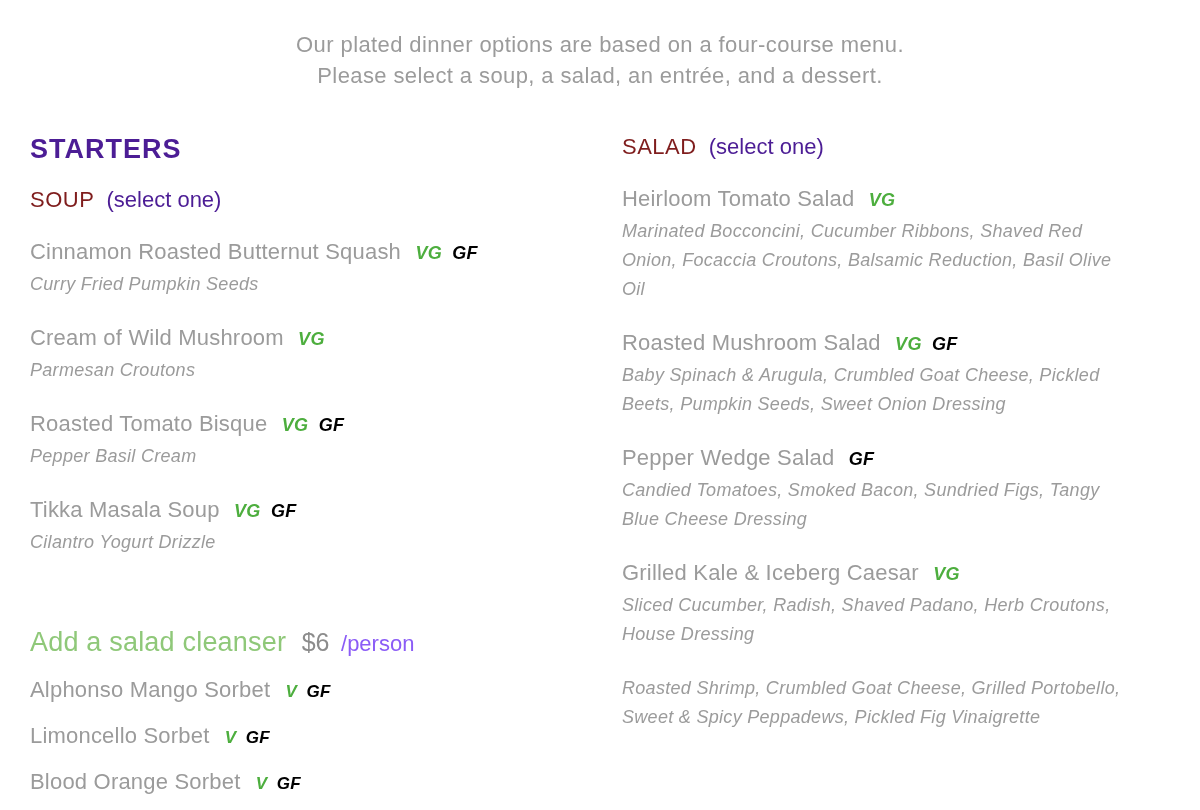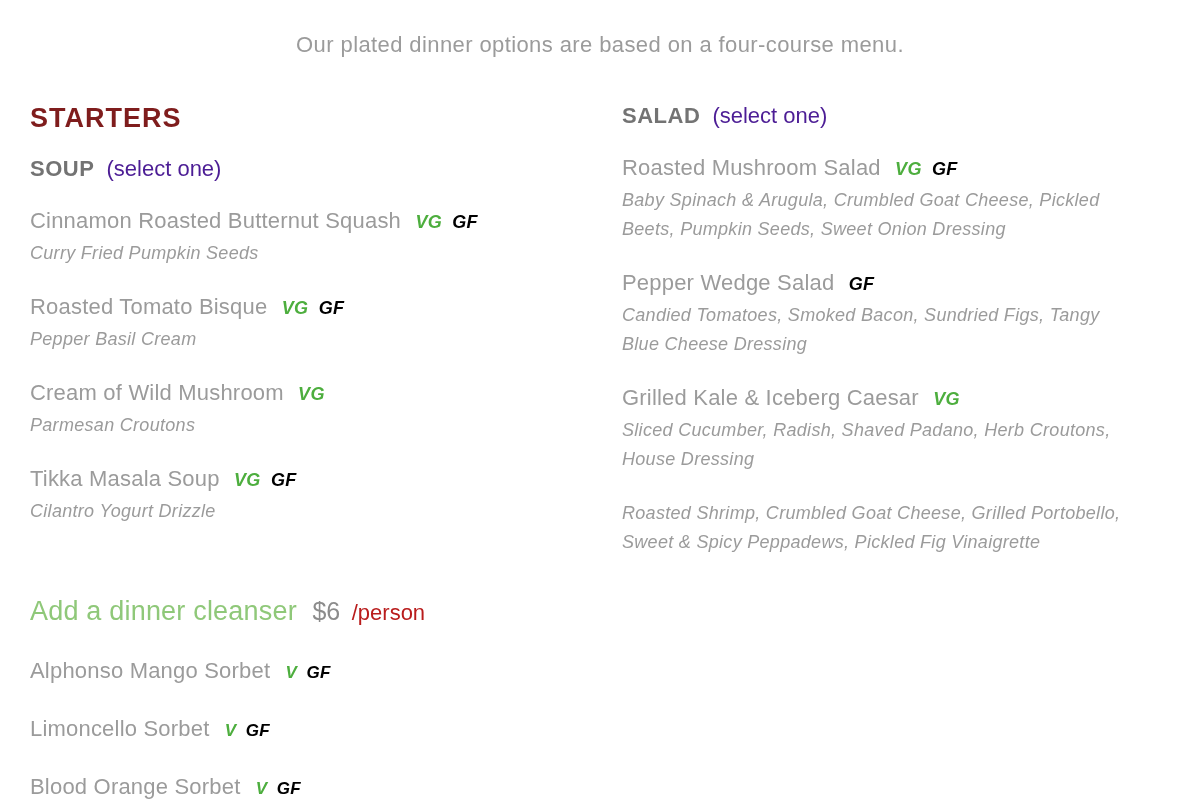--- a/index.html
+++ b/index.html
@@ -32,30 +32,30 @@
   }
   .col-left  { width: 562px; }
   .col-right { width: 508px; margin-left: 30px; }
 
   .starters-title {
     margin-top: 43px;
     font-size: 27px;
     line-height: 31px;
     font-weight: 700;
     letter-spacing: 1px;
-    color: #7f1d1d;
+    color: #4c1d95;
   }
   .section-label {
     margin-top: 22px;
     font-size: 22px;
     line-height: 26px;
   }
   .section-label .label-bold {
-    font-weight: 700;
-    color: #737373;
+    font-weight: 400;
+    color: #7f1d1d;
     letter-spacing: 0.5px;
   }
   .section-label .select-note {
     color: #4c1d95;
     margin-left: 6px;
   }
   .col-right .section-label { margin-top: 43px; }
 
   .item { margin-top: 25px; }
   .item:first-of-type { margin-top: 20px; }
@@ -86,34 +86,35 @@
   .tag-green  { color: #4dae3e; }
   .tag-orange { color: #000000; }
 
   .cleanser-heading {
     margin-top: 69px;
     font-size: 27px;
     line-height: 32px;
   }
   .cleanser-title { color: #8fc879; letter-spacing: 0.2px; }
   .cleanser-price { color: #8c8c8c; font-size: 25px; margin-left: 8px; }
-  .cleanser-unit  { color: #b91c1c; font-size: 22px; margin-left: 4px; }
-
-  .sorbet { margin-top: 28px; }
+  .cleanser-unit  { color: #8b5cf6; font-size: 22px; margin-left: 4px; }
+
+  .sorbet { margin-top: 16px; }
   .sorbet .item-name { line-height: 28px; }
   .sorbet .tag { font-size: 17px; margin-left: 9px; }
   .sorbet .tag + .tag { margin-left: 3px; }
 </style>
 </head>
 <body>
 
 <div class="page">
 
   <div class="intro">
     <div>Our plated dinner options are based on a four-course menu.</div>
+    <div>Please select a soup, a salad, an entrée, and a dessert.</div>
   </div>
 
   <div class="columns">
 
     <div class="col-left">
 
       <div class="starters-title">STARTERS</div>
 
       <div class="section-label">
         <span class="label-bold">SOUP</span>
@@ -124,46 +125,46 @@
         <div class="item-name">
           <span>Cinnamon Roasted Butternut Squash</span>
           <span class="tag tag-green">VG</span>
           <span class="tag tag-orange">GF</span>
         </div>
         <div class="item-desc">Curry Fried Pumpkin Seeds</div>
       </div>
 
       <div class="item">
         <div class="item-name">
+          <span>Cream of Wild Mushroom</span>
+          <span class="tag tag-green">VG</span>
+        </div>
+        <div class="item-desc">Parmesan Croutons</div>
+      </div>
+
+      <div class="item">
+        <div class="item-name">
           <span>Roasted Tomato Bisque</span>
           <span class="tag tag-green">VG</span>
           <span class="tag tag-orange">GF</span>
         </div>
         <div class="item-desc">Pepper Basil Cream</div>
       </div>
 
       <div class="item">
         <div class="item-name">
-          <span>Cream of Wild Mushroom</span>
-          <span class="tag tag-green">VG</span>
-        </div>
-        <div class="item-desc">Parmesan Croutons</div>
-      </div>
-
-      <div class="item">
-        <div class="item-name">
           <span>Tikka Masala Soup</span>
           <span class="tag tag-green">VG</span>
           <span class="tag tag-orange">GF</span>
         </div>
         <div class="item-desc">Cilantro Yogurt Drizzle</div>
       </div>
 
       <div class="cleanser-heading">
-        <span class="cleanser-title">Add a dinner cleanser</span>
+        <span class="cleanser-title">Add a salad cleanser</span>
         <span class="cleanser-price">$6</span>
         <span class="cleanser-unit">/person</span>
       </div>
 
       <div class="item sorbet">
         <div class="item-name">
           <span>Alphonso Mango Sorbet</span>
           <span class="tag tag-green">V</span>
           <span class="tag tag-orange">GF</span>
         </div>
@@ -187,20 +188,27 @@
 
     </div>
 
     <div class="col-right">
 
       <div class="section-label">
         <span class="label-bold">SALAD</span>
         <span class="select-note">(select one)</span>
       </div>
 
+      <div class="item">
+        <div class="item-name">
+          <span>Heirloom Tomato Salad</span>
+          <span class="tag tag-green">VG</span>
+        </div>
+        <div class="item-desc">Marinated Bocconcini, Cucumber Ribbons, Shaved Red Onion, Focaccia Croutons, Balsamic Reduction, Basil Olive Oil</div>
+      </div>
 
       <div class="item">
         <div class="item-name">
           <span>Roasted Mushroom Salad</span>
           <span class="tag tag-green">VG</span>
           <span class="tag tag-orange">GF</span>
         </div>
         <div class="item-desc">Baby Spinach &amp; Arugula, Crumbled Goat Cheese, Pickled Beets, Pumpkin Seeds, Sweet Onion Dressing</div>
       </div>
 

